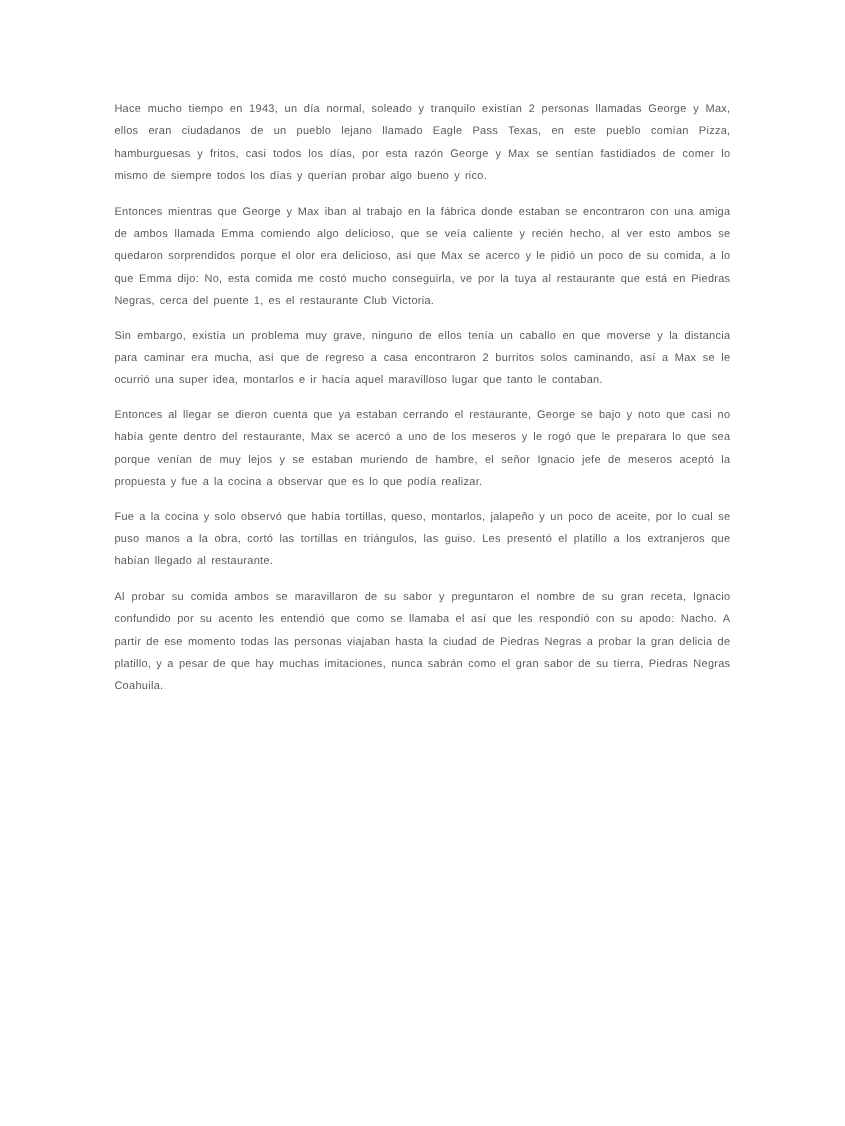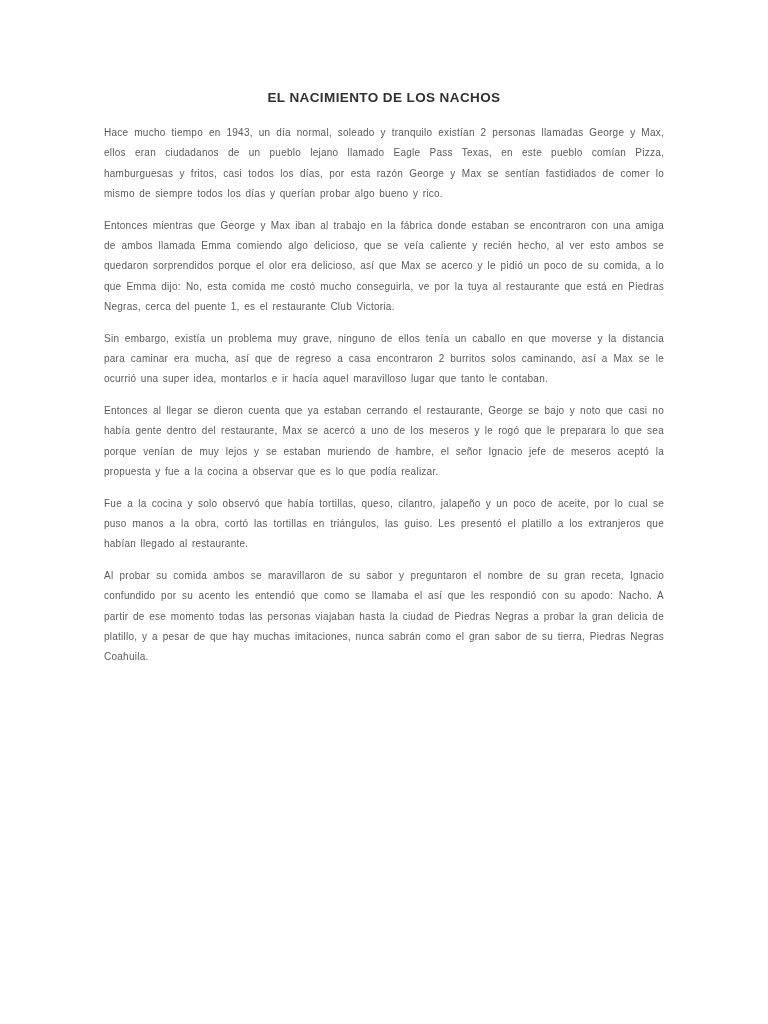--- a/index.html
+++ b/index.html
@@ -38,27 +38,26 @@
     letter-spacing: 0.25px;
     word-spacing: 1.5px;
     color: #5a5a5a;
     font-family: "Liberation Sans", sans-serif;
   }
 </style>
 </head>
 <body>
 
 <div class="page">
-  <h1 class="doc-title">EL NACIMIENTO DE LOS NACHOS</h1>
 
   <p class="doc-paragraph">Hace mucho tiempo en 1943, un día normal, soleado y tranquilo existían 2 personas llamadas George y Max, ellos eran ciudadanos de un pueblo lejano llamado Eagle Pass Texas, en este pueblo comían Pizza, hamburguesas y fritos, casi todos los días, por esta razón George y Max se sentían fastidiados de comer lo mismo de siempre todos los días y querían probar algo bueno y rico.</p>
 
   <p class="doc-paragraph">Entonces mientras que George y Max iban al trabajo en la fábrica donde estaban se encontraron con una amiga de ambos llamada Emma comiendo algo delicioso, que se veía caliente y recién hecho, al ver esto ambos se quedaron sorprendidos porque el olor era delicioso, así que Max se acerco y le pidió un poco de su comida, a lo que Emma dijo: No, esta comida me costó mucho conseguirla, ve por la tuya al restaurante que está en Piedras Negras, cerca del puente 1, es el restaurante Club Victoria.</p>
 
   <p class="doc-paragraph">Sin embargo, existía un problema muy grave, ninguno de ellos tenía un caballo en que moverse y la distancia para caminar era mucha, así que de regreso a casa encontraron 2 burritos solos caminando, así a Max se le ocurrió una super idea, montarlos e ir hacía aquel maravilloso lugar que tanto le contaban.</p>
 
 
   <p class="doc-paragraph">Entonces al llegar se dieron cuenta que ya estaban cerrando el restaurante, George se bajo y noto que casi no había gente dentro del restaurante, Max se acercó a uno de los meseros y le rogó que le preparara lo que sea porque venían de muy lejos y se estaban muriendo de hambre, el señor Ignacio jefe de meseros aceptó la propuesta y fue a la cocina a observar que es lo que podía realizar.</p>
 
-  <p class="doc-paragraph">Fue a la cocina y solo observó que había tortillas, queso, cilantro, jalapeño y un poco de aceite, por lo cual se puso manos a la obra, cortó las tortillas en triángulos, las guiso. Les presentó el platillo a los extranjeros que habían llegado al restaurante.</p>
+  <p class="doc-paragraph">Fue a la cocina y solo observó que había tortillas, queso, montarlos, jalapeño y un poco de aceite, por lo cual se puso manos a la obra, cortó las tortillas en triángulos, las guiso. Les presentó el platillo a los extranjeros que habían llegado al restaurante.</p>
 
   <p class="doc-paragraph">Al probar su comida ambos se maravillaron de su sabor y preguntaron el nombre de su gran receta, Ignacio confundido por su acento les entendió que como se llamaba el así que les respondió con su apodo: Nacho. A partir de ese momento todas las personas viajaban hasta la ciudad de Piedras Negras a probar la gran delicia de platillo, y a pesar de que hay muchas imitaciones, nunca sabrán como el gran sabor de su tierra, Piedras Negras Coahuila.</p>
 </div>
 
 </body></html>

